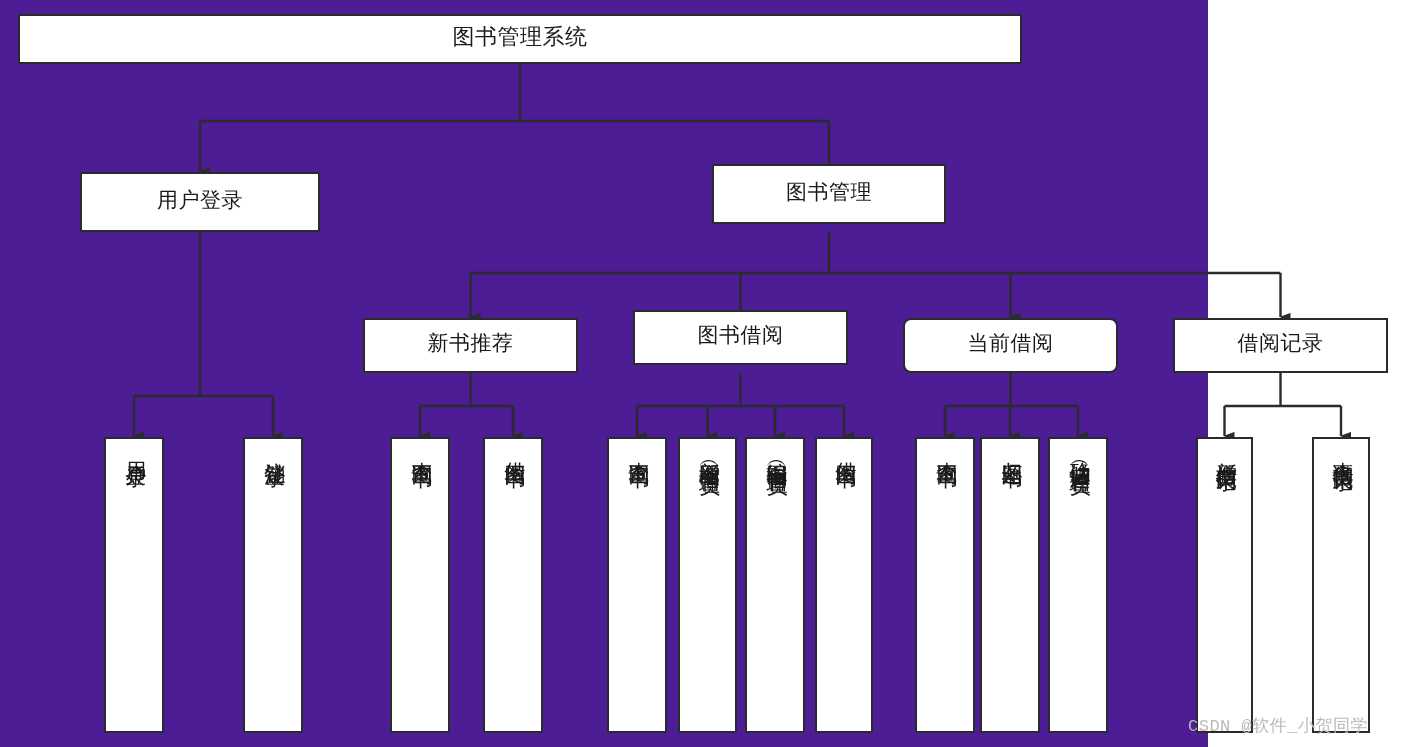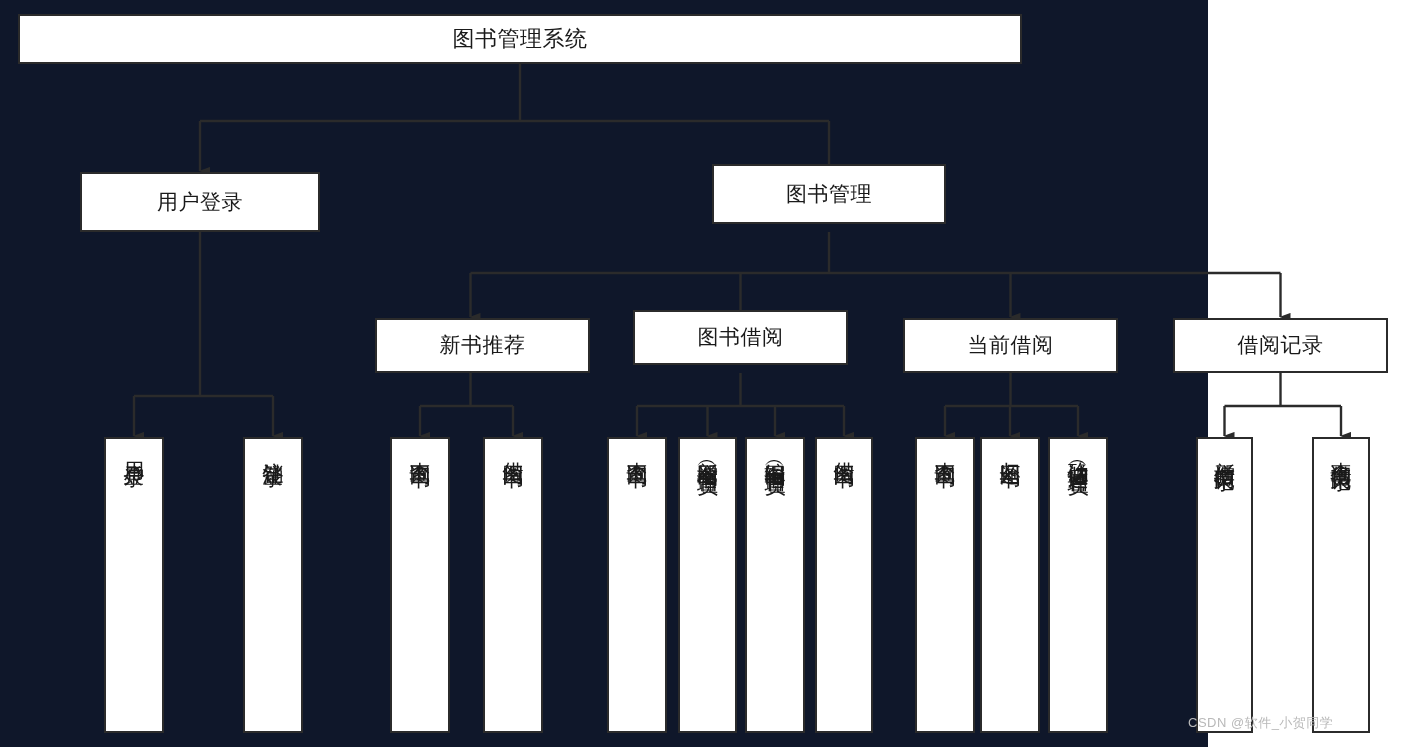--- a/index.html
+++ b/index.html
@@ -10,21 +10,22 @@
   body {
     width: 1405px;
     height: 747px;
     font-family: "Liberation Sans", "DejaVu Sans", sans-serif;
     overflow: hidden;
   }
   #diagram-root {
     position: relative;
     width: 1208px;
     height: 747px;
-    background: #0f172a;
+    background: #4c1d95;
+    font-family: Liberation Mono, monospace;
   }
   #edge-layer {
     position: absolute;
     left: 0;
     top: 0;
     width: 1405px;
     height: 747px;
   }
   .node {
     position: absolute;
@@ -58,21 +59,21 @@
     text-orientation: upright;
     font-size: 21px;
     letter-spacing: 2px;
     line-height: 1.05;
     white-space: nowrap;
   }
   #watermark {
     position: absolute;
     left: 1188px;
     top: 714px;
-    font-size: 13px;
+    font-size: 17px;
     color: #b9b9b9;
     letter-spacing: 0.5px;
     white-space: nowrap;
     pointer-events: none;
   }
 </style>
 </head>
 <body>
 
 <div id="diagram-root">
@@ -123,27 +124,27 @@
   <div id="node-layer">
       <div class="node horizontal root" id="node-root" style="left: 18px; top: 14px; width: 1004px; height: 50px; border-color: rgb(43, 43, 43); background: rgb(255, 255, 255); color: rgb(26, 26, 26);">
         <span class="node-label">图书管理系统</span>
       </div>
       <div class="node horizontal" id="node-user-login" style="left: 80px; top: 172px; width: 240px; height: 60px; border-color: rgb(43, 43, 43); background: rgb(255, 255, 255); color: rgb(26, 26, 26);">
         <span class="node-label">用户登录</span>
       </div>
       <div class="node horizontal" id="node-book-manage" style="left: 712px; top: 164px; width: 234px; height: 60px; border-color: rgb(43, 43, 43); background: rgb(255, 255, 255); color: rgb(26, 26, 26);">
         <span class="node-label">图书管理</span>
       </div>
-      <div class="node horizontal" id="node-new-book-rec" style="left: 363px; top: 318px; width: 215px; height: 55px; border-color: rgb(43, 43, 43); background: rgb(255, 255, 255); color: rgb(26, 26, 26); margin-left: 12px;">
+      <div class="node horizontal" id="node-new-book-rec" style="left: 363px; top: 318px; width: 215px; height: 55px; border-color: rgb(43, 43, 43); background: rgb(255, 255, 255); color: rgb(26, 26, 26);">
         <span class="node-label">新书推荐</span>
       </div>
       <div class="node horizontal" id="node-book-borrow" style="left: 633px; top: 310px; width: 215px; height: 55px; border-color: rgb(43, 43, 43); background: rgb(255, 255, 255); color: rgb(26, 26, 26);">
         <span class="node-label">图书借阅</span>
       </div>
-      <div class="node horizontal" id="node-current-borrow" style="left: 903px; top: 318px; width: 215px; height: 55px; border-color: rgb(43, 43, 43); background: rgb(255, 255, 255); color: rgb(26, 26, 26);">
+      <div class="node horizontal" id="node-current-borrow" style="left: 903px; top: 318px; width: 215px; height: 55px; border-color: rgb(43, 43, 43); background: rgb(255, 255, 255); color: rgb(26, 26, 26); border-radius: 8px;">
         <span class="node-label">当前借阅</span>
       </div>
       <div class="node horizontal" id="node-borrow-record" style="left: 1173px; top: 318px; width: 215px; height: 55px; border-color: rgb(43, 43, 43); background: rgb(255, 255, 255); color: rgb(26, 26, 26);">
         <span class="node-label">借阅记录</span>
       </div>
       <div class="node vertical" id="node-leaf-user-login" style="left: 104px; top: 437px; width: 60px; height: 296px; border-color: rgb(43, 43, 43); background: rgb(255, 255, 255); color: rgb(26, 26, 26);">
         <span class="node-label">用户登录</span>
       </div>
       <div class="node vertical" id="node-leaf-logout" style="left: 243px; top: 437px; width: 60px; height: 296px; border-color: rgb(43, 43, 43); background: rgb(255, 255, 255); color: rgb(26, 26, 26);">
         <span class="node-label">注销登录</span>

